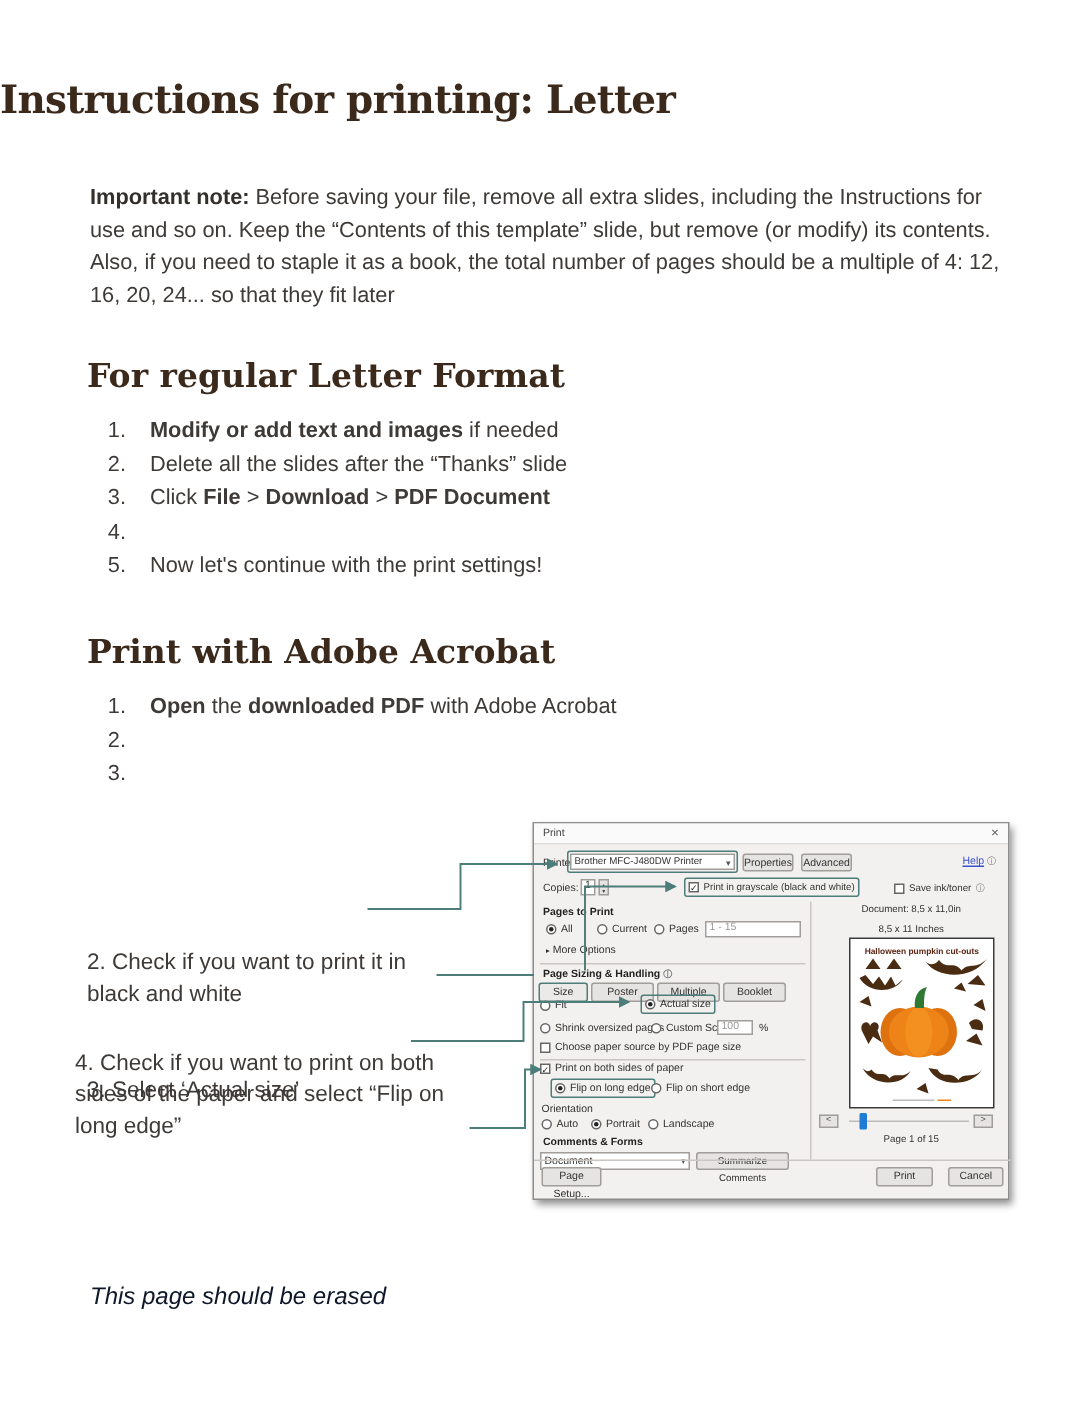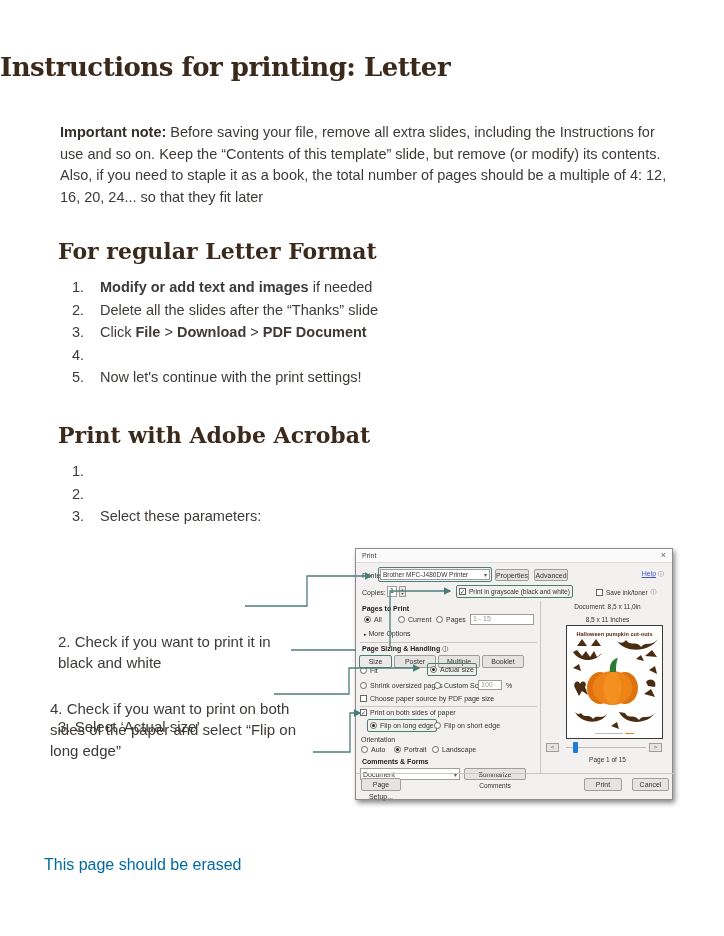--- a/index.html
+++ b/index.html
@@ -10,21 +10,21 @@
   
   .h1{left:0;top:52px;width:600px;text-align:left;font-family:"DejaVu Serif",serif;
       font-weight:bold;font-size:26px;color:#3b2a1c;letter-spacing:-0.5px;}
   .note{left:60px;top:122px;width:614px;font-size:14.5px;line-height:21.5px;}
   .note b{color:#33302c;}
   .h2{font-family:"DejaVu Serif",serif;font-weight:bold;font-size:22px;color:#3b2a1c;}
   ol.ilist{list-style:none;margin:0;padding:0;font-size:14.5px;line-height:22.5px;}
   ol.ilist li{display:flex;}
   ol.ilist .num{width:22px;text-align:right;margin-right:16px;flex:none;}
   .annot{font-size:15px;line-height:21px;color:#3e3a37;}
-  .footer-note{left:44px;top:856px;font-size:16px;color:#0369a1;}
+  .footer-note{left:60px;top:856px;font-size:16px;font-style:italic;color:#0f172a;}
 
   
   .dialog{left:355px;top:548px;width:318px;height:252px;background:#f2f1ef;
           border:1px solid #8f8d8b;box-shadow:2px 3px 5px rgba(0,0,0,0.45);
           font-size:7px;color:#333;box-sizing:border-box;}
   .titlebar{position:absolute;left:0;top:0;width:100%;height:14px;background:#fbfafa;
             border-bottom:1px solid #dddbd9;box-sizing:border-box;}
   .titlebar .ttl{position:absolute;left:6px;top:3px;color:#444;}
   .titlebar .close{position:absolute;right:6px;top:1px;font-size:9px;color:#666;cursor:default;}
   .dtext{font-size:7px;color:#333;white-space:nowrap;}
@@ -93,27 +93,27 @@
     <li>
         <span class="num">5.</span>
         <span><span>Now let's continue with the print settings!</span></span>
       </li>
   </ol>
 
   <div class="abs h2" style="left:58px;top:422px">Print with Adobe Acrobat</div>
   <ol class="abs ilist" style="left:62px;top:460px;width:600px">
     <li>
         <span class="num">1.</span>
+        <span><span style="font-weight: bold;">Open</span><span> the </span><span style="font-weight: bold;">downloaded PDF</span><span> with Adobe Acrobat</span></span>
       </li>
     <li>
         <span class="num">2.</span>
       </li>
     <li>
         <span class="num">3.</span>
-        <span><span>Select these parameters:</span></span>
       </li>
   </ol>
 
   <div class="abs annot" style="left:58px;top:631px;width:232px">2. Check if you want to print it in black and white</div>
   <div class="abs annot" style="left:58px;top:716px">3. Select ‘Actual size’</div>
   <div class="abs annot" style="left:50px;top:698px;width:258px">4. Check if you want to print on both sides of the paper and select “Flip on long edge”</div>
 
   <div class="abs dialog">
     <div class="titlebar">
       <span class="ttl">Print</span>

